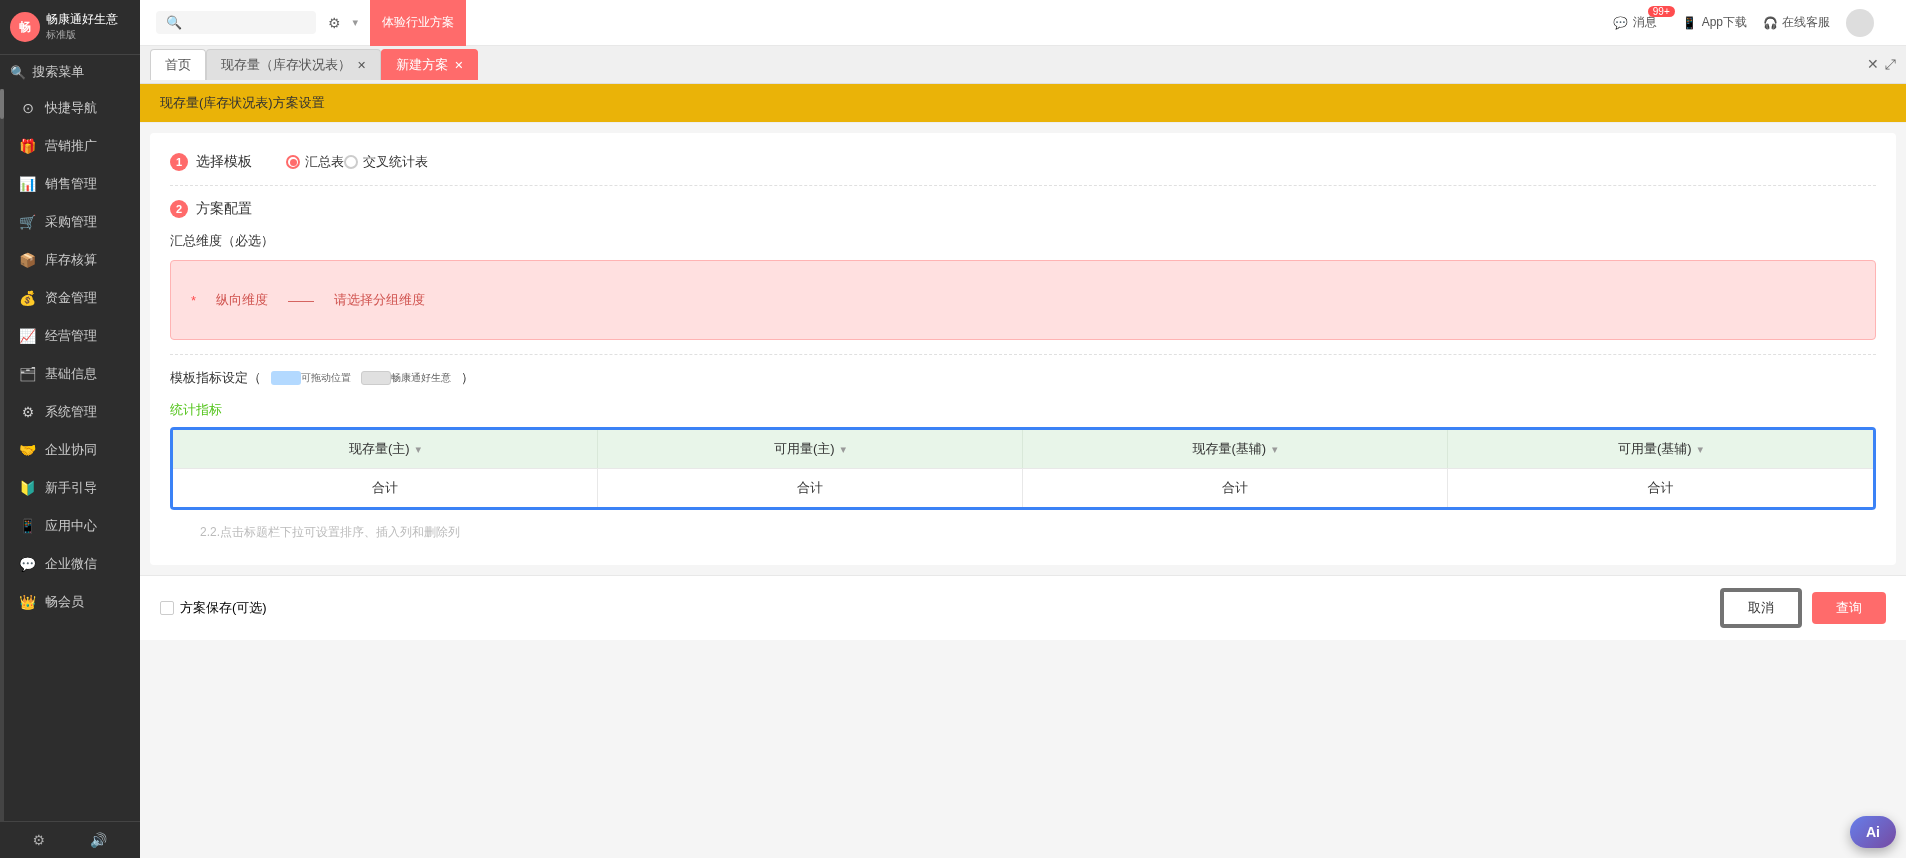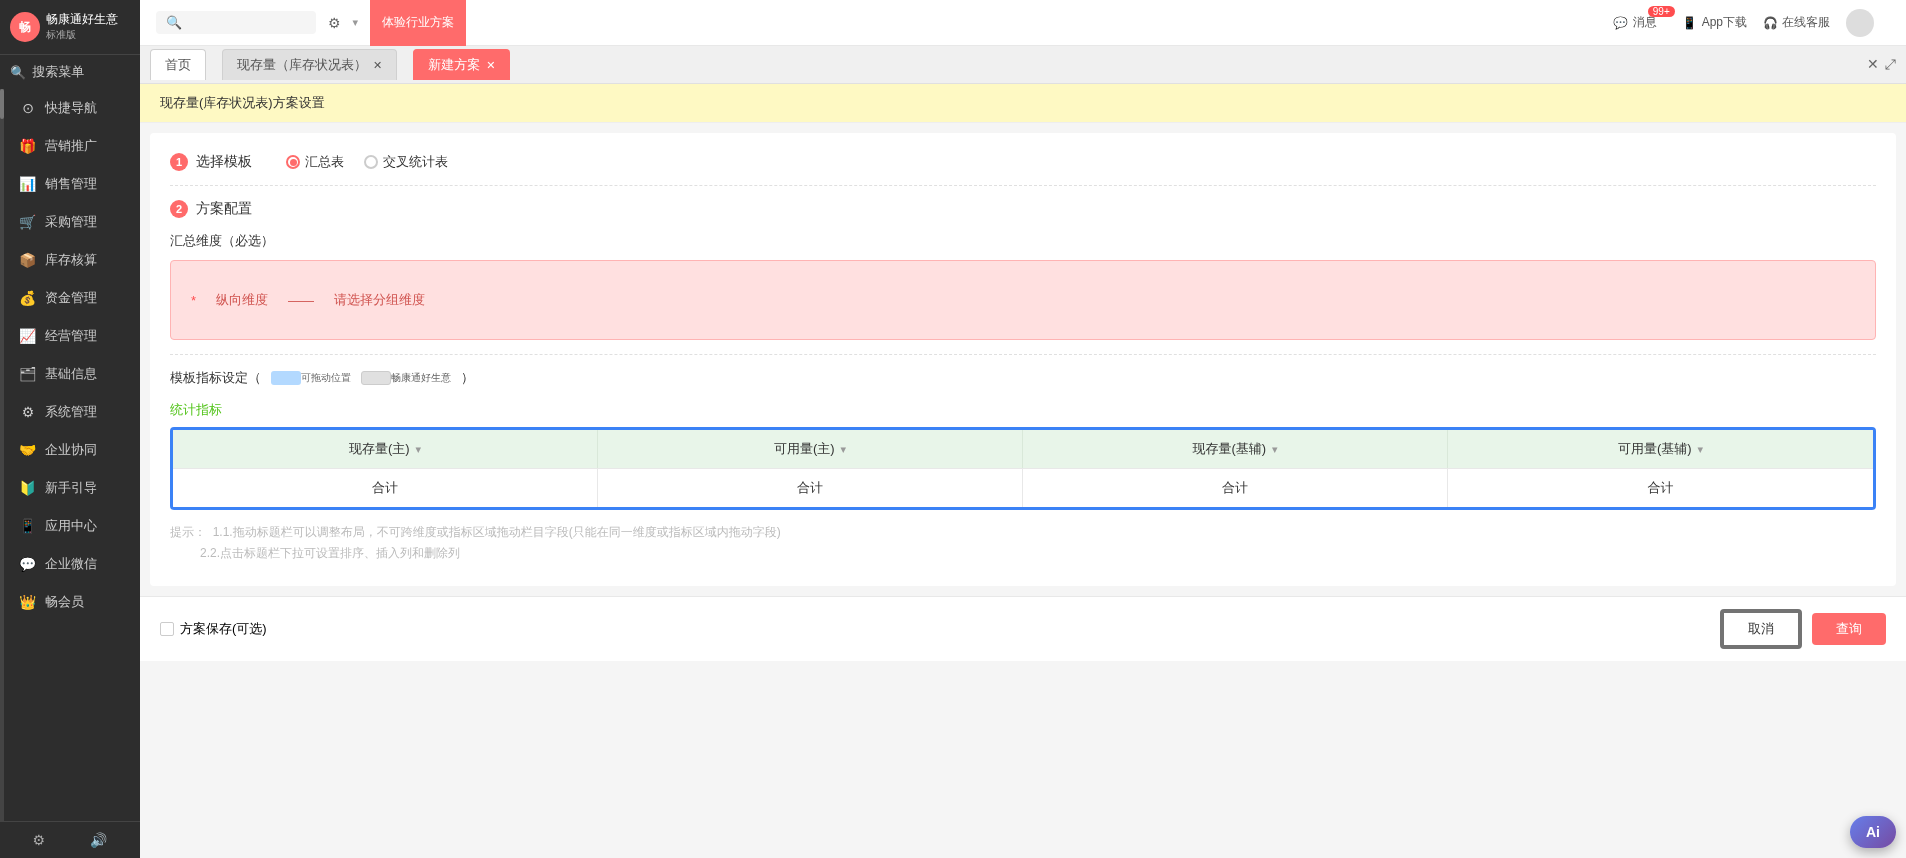--- a/index.html
+++ b/index.html
@@ -96,21 +96,21 @@
     .topbar-avatar { width: 28px; height: 28px; background: #ddd; border-radius: 50%; }
     .topbar-username { font-size: 12px; color: #555; }
 
     
     .tabs-bar {
       background: #f0f0f0;
       display: flex; align-items: center;
       padding: 0 10px;
       height: 38px;
       border-bottom: 1px solid #e0e0e0;
-      gap: 16px;
+      gap: 0;
       flex-shrink: 0;
     }
     .tab {
       display: flex; align-items: center; gap: 4px;
       padding: 6px 14px;
       border-radius: 4px 4px 0 0;
       font-size: 13px;
       cursor: pointer;
       color: #555;
       background: #e0e0e0;
@@ -125,21 +125,21 @@
     .tab-close { font-size: 11px; cursor: pointer; margin-left: 2px; }
     .tab-window-btns { display: flex; gap: 6px; margin-left: 6px; }
     .tab-window-btn { color: #666; cursor: pointer; font-size: 14px; }
 
     
     .content {
       flex: 1; overflow-y: auto; background: #f5f5f5; padding: 0;
     }
 
     .page-header {
-      background: #fef9c3;
+      background: #eab308;
       padding: 10px 20px;
       font-size: 13px;
       color: #333;
       border-bottom: 1px solid #eee;
     }
 
     .panel {
       background: #fff;
       margin: 10px;
       border-radius: 4px;
@@ -155,21 +155,21 @@
       width: 18px; height: 18px;
       border-radius: 50%;
       display: flex; align-items: center; justify-content: center;
       font-size: 11px; font-weight: bold;
       flex-shrink: 0;
     }
     .section-label { font-size: 14px; font-weight: 500; color: #333; }
 
     
     .template-options {
-      display: flex; align-items: flex-start; gap: 20px;
+      display: flex; align-items: flex-start; 
       margin-left: 26px;
     }
     .radio-option { display: flex; align-items: center; gap: 5px; cursor: pointer; }
     .radio-circle {
       width: 14px; height: 14px; border-radius: 50%;
       border: 2px solid #ccc;
       display: flex; align-items: center; justify-content: center;
     }
     .radio-circle.checked { border-color: #ff6b6b; }
     .radio-dot { width: 7px; height: 7px; border-radius: 50%; background: #ff6b6b; }
@@ -489,21 +489,20 @@
             <div class="stats-body">
               <div class="stats-body-cell">合计</div>
               <div class="stats-body-cell">合计</div>
               <div class="stats-body-cell">合计</div>
               <div class="stats-body-cell">合计</div>
             </div>
           </div>
         </div>
 
         <div class="tips">
-          <p>提示：&nbsp;&nbsp;1.<span>1.拖动标题栏可以调整布局，不可跨维度或指标区域拖动栏目字段(只能在同一维度或指标区域内拖动字段)</span></p>
           <p>&nbsp;&nbsp;&nbsp;&nbsp;&nbsp;&nbsp;&nbsp;&nbsp;&nbsp;2.<span>2.点击标题栏下拉可设置排序、插入列和删除列</span></p>
         </div>
 
       </div>
     </div>
 
     <div class="page-footer">
       <label class="checkbox-save">
         <div class="checkbox-box"></div>
         <span>方案保存(可选)</span>

